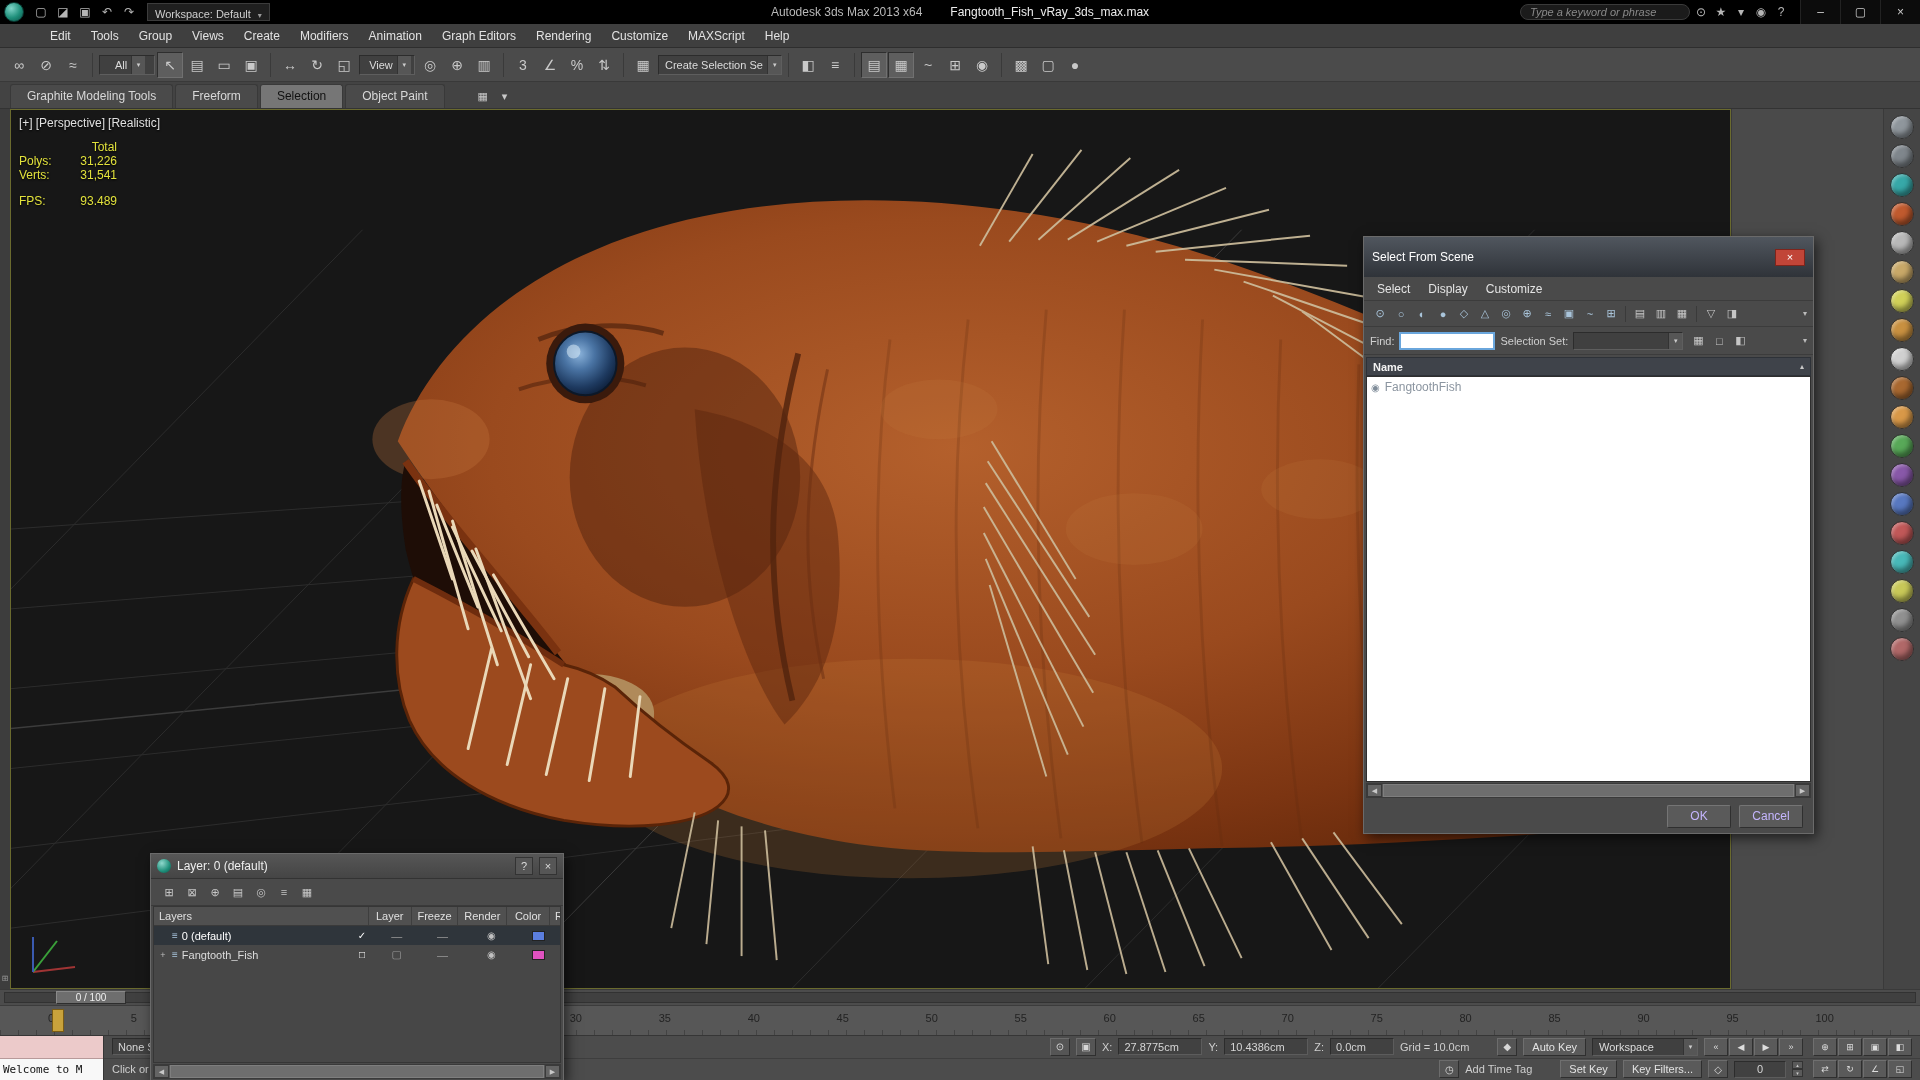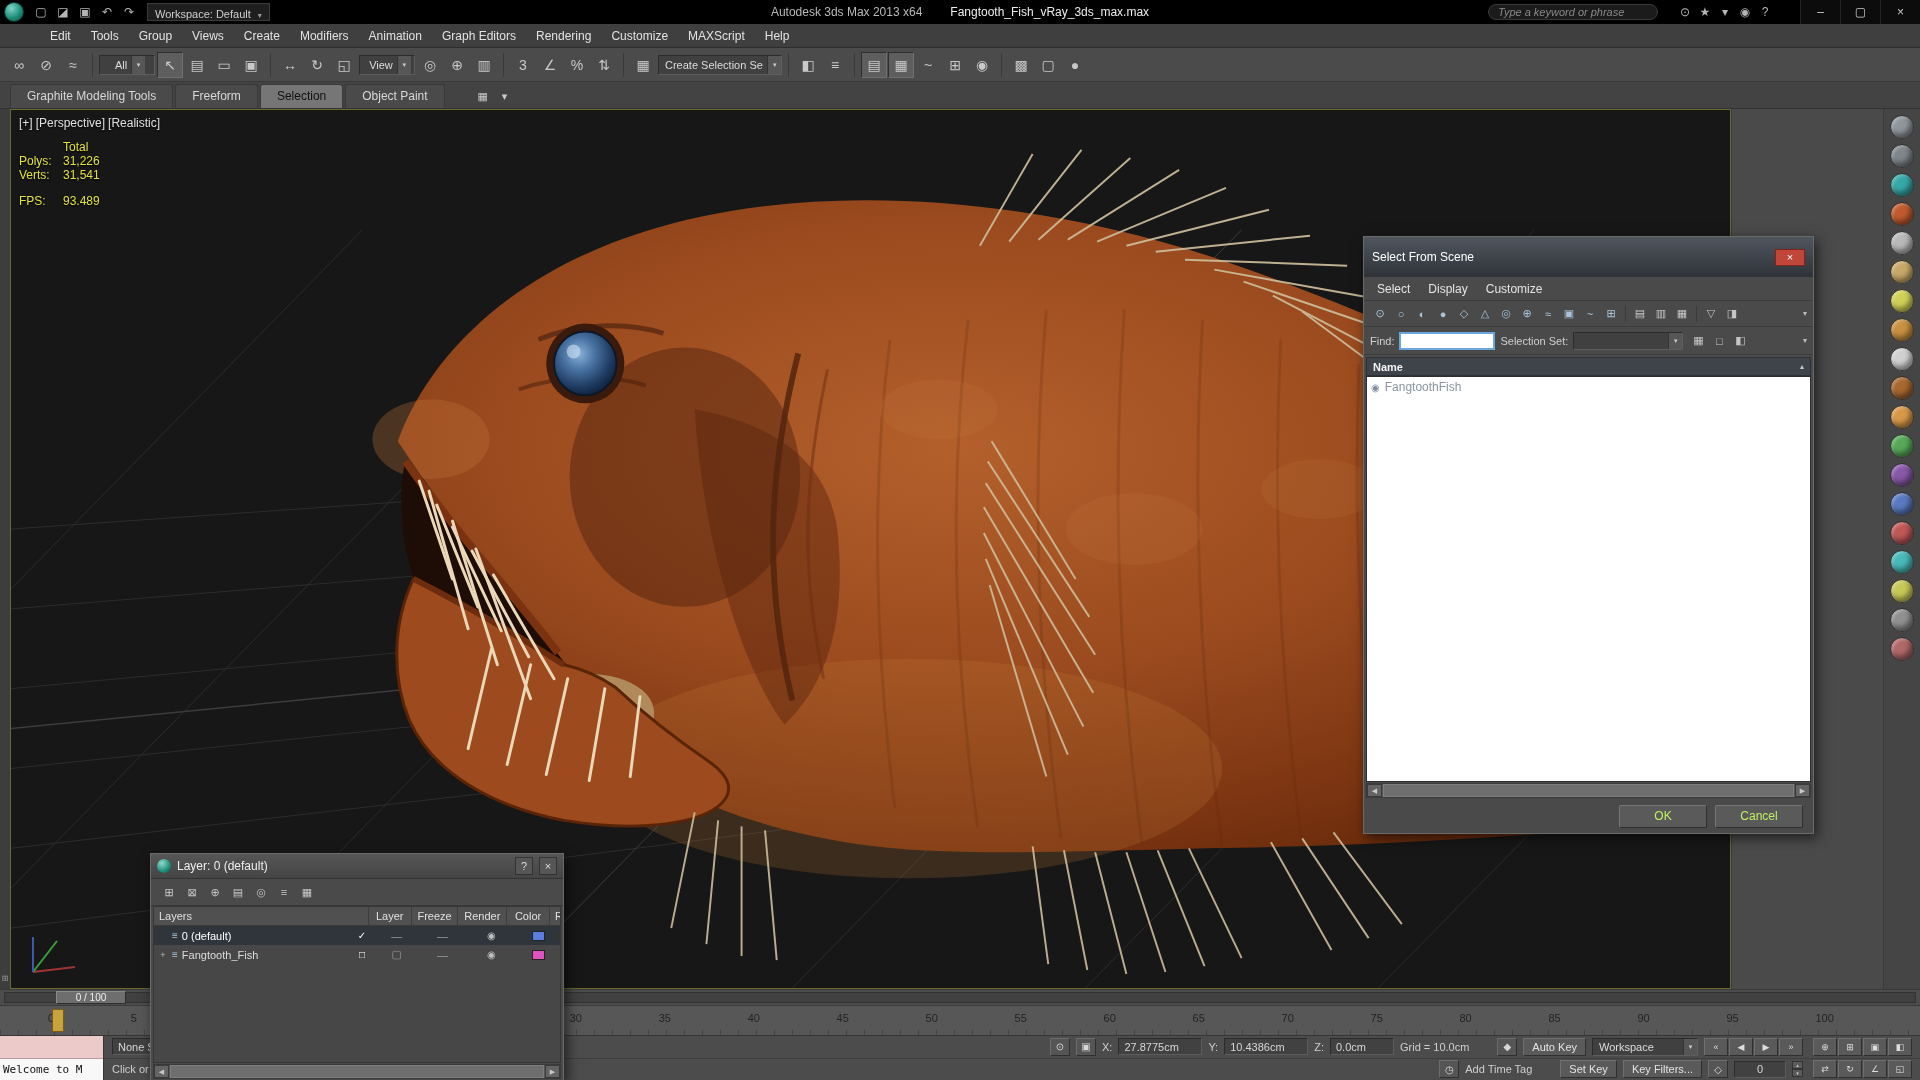--- a/index.html
+++ b/index.html
@@ -14,21 +14,21 @@
   .titlebar{height:24px;background:#000;display:flex;align-items:center;color:#ccc;position:relative;flex:0 0 auto}
   .tb-left{display:flex;align-items:center}
   .logo{width:20px;height:20px;border-radius:50%;margin:0 7px 0 4px;background:radial-gradient(circle at 35% 30%,#7fd4c8,#1e8f7a 55%,#0c4f46);border:1px solid #0a3a33}
   .qat{display:flex;gap:2px}
   .qat-btn,.ic-btn{width:20px;height:20px;background:none;border:none;color:#b5b5b5;font-size:12px;padding:0;line-height:20px}
   .ws-dd{display:flex;align-items:flex-end;gap:7px;height:18px;padding:0 7px;margin-left:8px;background:#1f1f1f;border:1px solid #3c3c3c;color:#cfcfcf;font-size:11px}
   .caret{font-size:8px;color:#9a9a9a;line-height:1}
   .tb-center{position:absolute;left:50%;transform:translateX(-50%);display:flex;gap:28px;white-space:nowrap;font-size:12px}
   .app-title{color:#b9b9b9}
   .file-title{color:#ececec}
-  .tb-right{margin-left:auto;display:flex;align-items:center;gap:17px}
+  .tb-right{margin-left:auto;display:flex;align-items:center;gap:1px}
   .search input{width:170px;height:16px;background:#1b1b1b;border:1px solid #3a3a3a;border-radius:8px;color:#ddd;font-style:italic;font-size:11px;padding:0 9px;outline:none}
   .search input::placeholder{color:#8a8a8a}
   .ic-icons{display:flex}
   .win-controls{display:flex;margin-left:8px}
   .wc{width:40px;height:24px;background:#0c0c0c;color:#ccc;border:none;border-left:1px solid #222;font-size:12px}
 
   
   .menubar{height:24px;background:#3f3f3f;display:flex;align-items:center;padding-left:40px;border-bottom:1px solid #2e2e2e;flex:0 0 auto}
   .menu-item{padding:0 10px;color:#e2e2e2;font-size:12px;height:100%;display:flex;align-items:center}
 
@@ -53,21 +53,21 @@
 
   
   .main{flex:1;display:flex;min-height:0;position:relative}
   .left-strip{width:10px;background:#3d3d3d;position:relative;flex:0 0 auto}
   .ls-icon{position:absolute;bottom:6px;left:0;width:10px;color:#9a9a9a;font-size:8px;text-align:center}
   .viewport{flex:1;position:relative;background:#171717;border:1px solid #6a6a2e;overflow:hidden}
   svg.scene{position:absolute;inset:0;width:100%;height:100%}
   .vp-label{position:absolute;top:6px;left:8px;color:#e0e0e0;font-size:12px;display:flex;gap:3px;text-shadow:0 1px 2px #000}
   .vp-stats{position:absolute;top:30px;left:8px;color:#e2e23c;font-size:12px;line-height:14px;text-shadow:0 1px 2px #000}
   .st-row .st-l{display:inline-block;width:44px}
-  .st-row .st-v{display:inline-block;width:54px;}
+  .st-row .st-v{display:inline-block;width:54px;text-align:right}
   .fps-row{margin-top:12px}
   .axis-tripod{position:absolute;bottom:6px;left:10px}
   .right-panel{width:152px;background:#4a4a4a;border-left:1px solid #3a3a3a;flex:0 0 auto}
   .right-strip{width:37px;background:#454545;border-left:1px solid #3a3a3a;display:flex;flex-direction:column;align-items:center;padding-top:6px;gap:5px;overflow:hidden;flex:0 0 auto}
   .shelf-icon{width:24px;height:24px;border-radius:50%;border:1px solid #2f2f2f;box-shadow:inset -3px -4px 5px rgba(0,0,0,.45),inset 2px 2px 3px rgba(255,255,255,.28);flex:0 0 auto}
 
   
   .timeslider{height:16px;background:#4c4c4c;position:relative;border-top:1px solid #3a3a3a;flex:0 0 auto}
   .ts-track{position:absolute;inset:2px 4px;background:#404040;border:1px solid #323232}
   .ts-handle{position:absolute;left:56px;top:1px;height:13px;width:70px;background:#6e6e6e;border:1px solid;border-color:#8a8a8a #2e2e2e #2e2e2e #8a8a8a;color:#f0f0f0;font-size:10px;display:flex;align-items:center;justify-content:center}
@@ -118,21 +118,21 @@
   .ss-dd{width:110px;height:18px;background:#404040;border:1px solid;border-color:#2c2c2c #5e5e5e #5e5e5e #2c2c2c;display:flex;align-items:center;justify-content:space-between;padding-left:5px}
   .sfs-header{height:19px;background:#3f434a;border:1px solid #2e3238;display:flex;align-items:center;padding:0 6px;color:#f2f2f2;font-size:11px;font-weight:bold;margin:2px 2px 0;flex:0 0 auto}
   .hdr-caret{margin-left:auto;font-size:8px;color:#c8c8c8;font-weight:normal}
   .sfs-list{flex:1;background:#fff;margin:0 2px;border:1px solid #2e2e2e;overflow:hidden;padding-top:1px}
   .sfs-item{height:18px;display:flex;align-items:center;gap:5px;padding:0 4px;color:#8b95a0;font-size:12px}
   .obj-icon{color:#7f8c99;font-size:10px}
   .hscroll{height:15px;margin:1px 2px;background:#565656;border:1px solid #3a3a3a;display:flex;align-items:center;flex:0 0 auto}
   .hs-btn{width:15px;height:13px;background:#646464;color:#c8c8c8;font-size:7px;display:flex;align-items:center;justify-content:center;border:1px solid #3a3a3a;padding:0}
   .hs-thumb{flex:1;height:13px;background:#6e6e6e;border:1px solid #7e7e7e;margin:0 1px}
   .sfs-buttons{height:34px;display:flex;align-items:center;justify-content:flex-end;gap:8px;padding:0 10px;flex:0 0 auto}
-  .dlg-btn{width:88px;height:23px;background:#5a5a5a;border:1px solid;border-color:#757575 #2f2f2f #2f2f2f #757575;color:#bef264;font-size:12px;border-radius:2px}
+  .dlg-btn{width:64px;height:23px;background:#5a5a5a;border:1px solid;border-color:#757575 #2f2f2f #2f2f2f #757575;color:#c4b5fd;font-size:12px;border-radius:2px}
 
   .lyr{left:150px;top:744px;width:414px;height:228px}
   .lyr-title{height:25px;background:linear-gradient(#565656,#454545);display:flex;align-items:center;gap:6px;padding:0 6px;border-bottom:1px solid #333;flex:0 0 auto}
   .lyr-logo{width:14px;height:14px;border-radius:50%;background:radial-gradient(circle at 35% 30%,#8fd8cc,#1e8f7a 60%,#0c4f46)}
   .lyr-title .t{font-size:12px;color:#eee;flex:1}
   .lyr-tbtn{width:18px;height:18px;background:#565656;border:1px solid #333;color:#ddd;font-size:11px;padding:0}
   .lyr-tools{height:27px;display:flex;align-items:center;gap:3px;padding:0 8px;border-bottom:1px solid #3a3a3a;flex:0 0 auto}
   .lyr-grid{flex:1;display:flex;flex-direction:column;background:#474747;margin:0 2px;border:1px solid #363636;overflow:hidden}
   .lyr-head{height:19px;display:flex;background:#505050;border-bottom:1px solid #3a3a3a;font-size:11px;color:#e0e0e0;align-items:center;flex:0 0 auto}
   .lh{padding:0 5px;border-right:1px solid #3e3e3e;height:100%;display:flex;align-items:center;overflow:hidden;white-space:nowrap}

